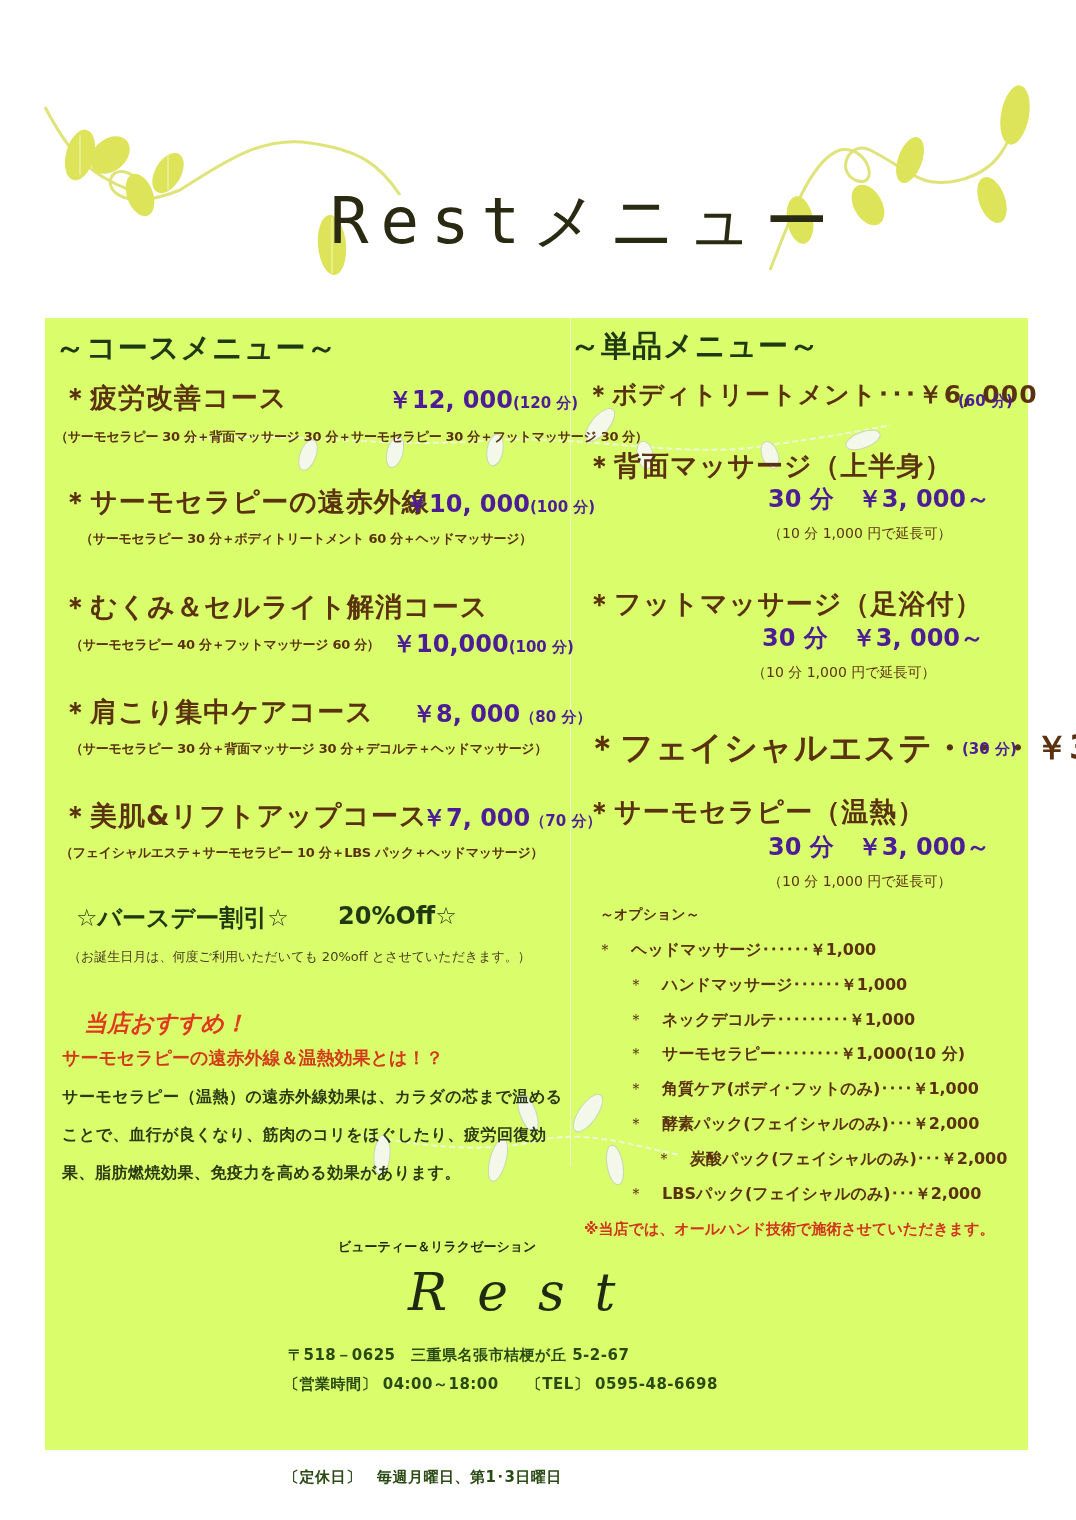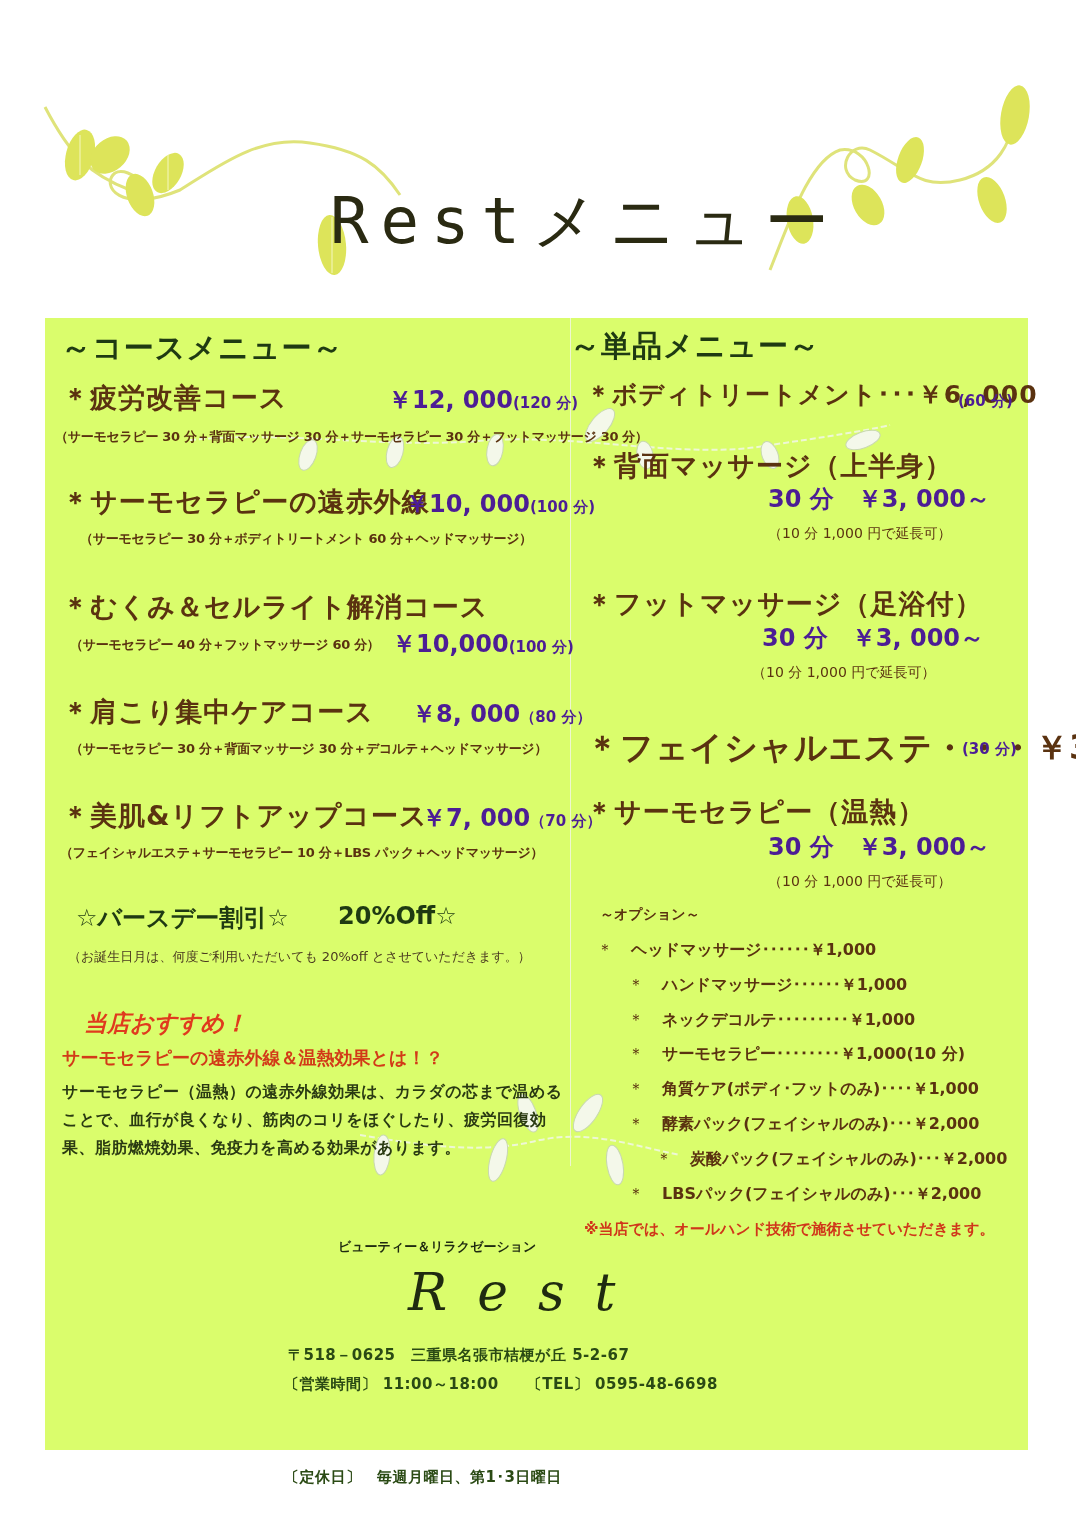--- a/index.html
+++ b/index.html
@@ -25,21 +25,21 @@
   }
   .item-name { position:absolute; font-weight:bold; font-size:27px; white-space:nowrap; color:#5a3210; letter-spacing:1px; }
   .item-price { position:absolute; font-weight:bold; font-size:24px; white-space:nowrap; color:#4c1d95;text-align:center; }
   .item-price small { font-size:15px; }
   .item-sub { position:absolute; font-size:13px; white-space:nowrap; color:#5a3210; font-weight:bold; letter-spacing:-0.3px; }
   .ext-note { position:absolute; font-size:14px; white-space:nowrap; color:#5a3210; }
   .bday { position:absolute; font-weight:bold; font-size:24px; color:#1f3a12; white-space:nowrap; }
   .bday-note { position:absolute; font-size:13px; color:#4a3a20; white-space:nowrap; }
   .rec-title { position:absolute; font-weight:bold; font-size:23px; color:#e03a1e; white-space:nowrap; font-style:italic; }
   .rec-sub { position:absolute; font-weight:bold; font-size:18px; color:#d23a18; white-space:nowrap; }
-  .rec-body { position:absolute; font-size:16px; color:#2a3a12; font-weight:bold; line-height:28px; width:510px; letter-spacing:0.5px; }
+  .rec-body { position:absolute; font-size:16px; color:#2a3a12; font-weight:bold; line-height:38px; width:510px; letter-spacing:0.5px; }
   .opt-head { position:absolute; font-weight:bold; font-size:14px; color:#5a3210; white-space:nowrap; }
   .opt-item { position:absolute; font-weight:bold; font-size:16px; color:#5a3210; white-space:nowrap; }
   .opt-item .star { font-weight:normal; margin-right:18px; color:#5a3210; }
   .note-red { position:absolute; font-weight:bold; font-size:15px; color:#d0361a; white-space:nowrap; }
   .shop-tag { position:absolute; font-weight:bold; font-size:13px; color:#1f2a10; white-space:nowrap; }
   .shop-name {
     position:absolute; font-family:"DejaVu Serif", serif; font-style:italic; font-size:52px; color:#1f2a10;
     letter-spacing:30px; white-space:nowrap;
   }
   .info { position:absolute; font-size:15px; color:#2a4a14; white-space:nowrap; font-weight:bold; letter-spacing:0.5px; }
@@ -99,21 +99,21 @@
   <path d="M0 50 C60 60, 120 70, 180 55 C230 45, 270 60, 320 70" fill="none" stroke="#eef7d6" stroke-width="2" stroke-dasharray="6 3"></path>
   <g fill="#f4f8ea" stroke="#c8d8b0" stroke-width="1">
     <ellipse cx="22" cy="70" rx="8" ry="20" transform="rotate(5 22 70)"></ellipse>
     <ellipse cx="138" cy="75" rx="8" ry="22" transform="rotate(15 138 75)"></ellipse>
     <ellipse cx="168" cy="28" rx="8" ry="20" transform="rotate(-20 168 28)"></ellipse>
     <ellipse cx="228" cy="28" rx="9" ry="22" transform="rotate(35 228 28)"></ellipse>
     <ellipse cx="255" cy="80" rx="8" ry="20" transform="rotate(-10 255 80)"></ellipse>
   </g>
 </svg>
 
-<div class="sec-title" style="left:61px;top:328px;">～コースメニュー～</div>
+<div class="sec-title" style="left:55px;top:328px;">～コースメニュー～</div>
 
 <div>
   <div class="item-name" style="left:62px;top:380px;">＊疲労改善コース</div>
   <div class="item-price" style="left:388px;top:384px;"><span>￥12, 000</span><small>(120 分)</small></div>
   <div class="item-sub" style="left:55px;top:428px;">（サーモセラピー 30 分＋背面マッサージ 30 分＋サーモセラピー 30 分＋フットマッサージ 30 分）</div>
 </div>
 
 <div>
   <div class="item-name" style="left:62px;top:484px;">＊サーモセラピーの遠赤外線</div>
   <div class="item-price" style="left:405px;top:488px;"><span>￥10, 000</span><small>(100 分)</small></div>
@@ -190,17 +190,17 @@
   <div class="opt-item" style="left:628px;top:1114px;"><span class="star">＊</span><span>酵素パック(フェイシャルのみ)･･･￥2,000</span></div>
   <div class="opt-item" style="left:628px;top:1149px;margin-left:28px;"><span class="star">＊</span><span>炭酸パック(フェイシャルのみ)･･･￥2,000</span></div>
   <div class="opt-item" style="left:628px;top:1184px;"><span class="star">＊</span><span>LBSパック(フェイシャルのみ)･･･￥2,000</span></div>
 </div>
 <div class="note-red" style="left:584px;top:1220px;">※当店では、オールハンド技術で施術させていただきます。</div>
 
 <div class="shop-tag" style="left:338px;top:1238px;">ビューティー＆リラクゼーション</div>
 <div class="shop-name" style="left:408px;top:1262px;">Rest</div>
 <div class="info" style="left:288px;top:1346px;">〒518－0625　三重県名張市桔梗が丘 5-2-67</div>
 <div class="info" style="left:284px;top:1375px;">
-  <span>〔営業時間〕</span> <span>11:00～18:00</span><span class="gap"></span><span>〔TEL〕</span> <span>0595-48-6698</span>
+  <span>〔営業時間〕</span> <span>04:00～18:00</span><span class="gap"></span><span>〔TEL〕</span> <span>0595-48-6698</span>
 </div>
 <div class="info" style="left:284px;top:1468px;">
   <span>〔定休日〕</span>　<span>毎週月曜日、第1･3日曜日</span>
 </div>
 
 </body></html>

